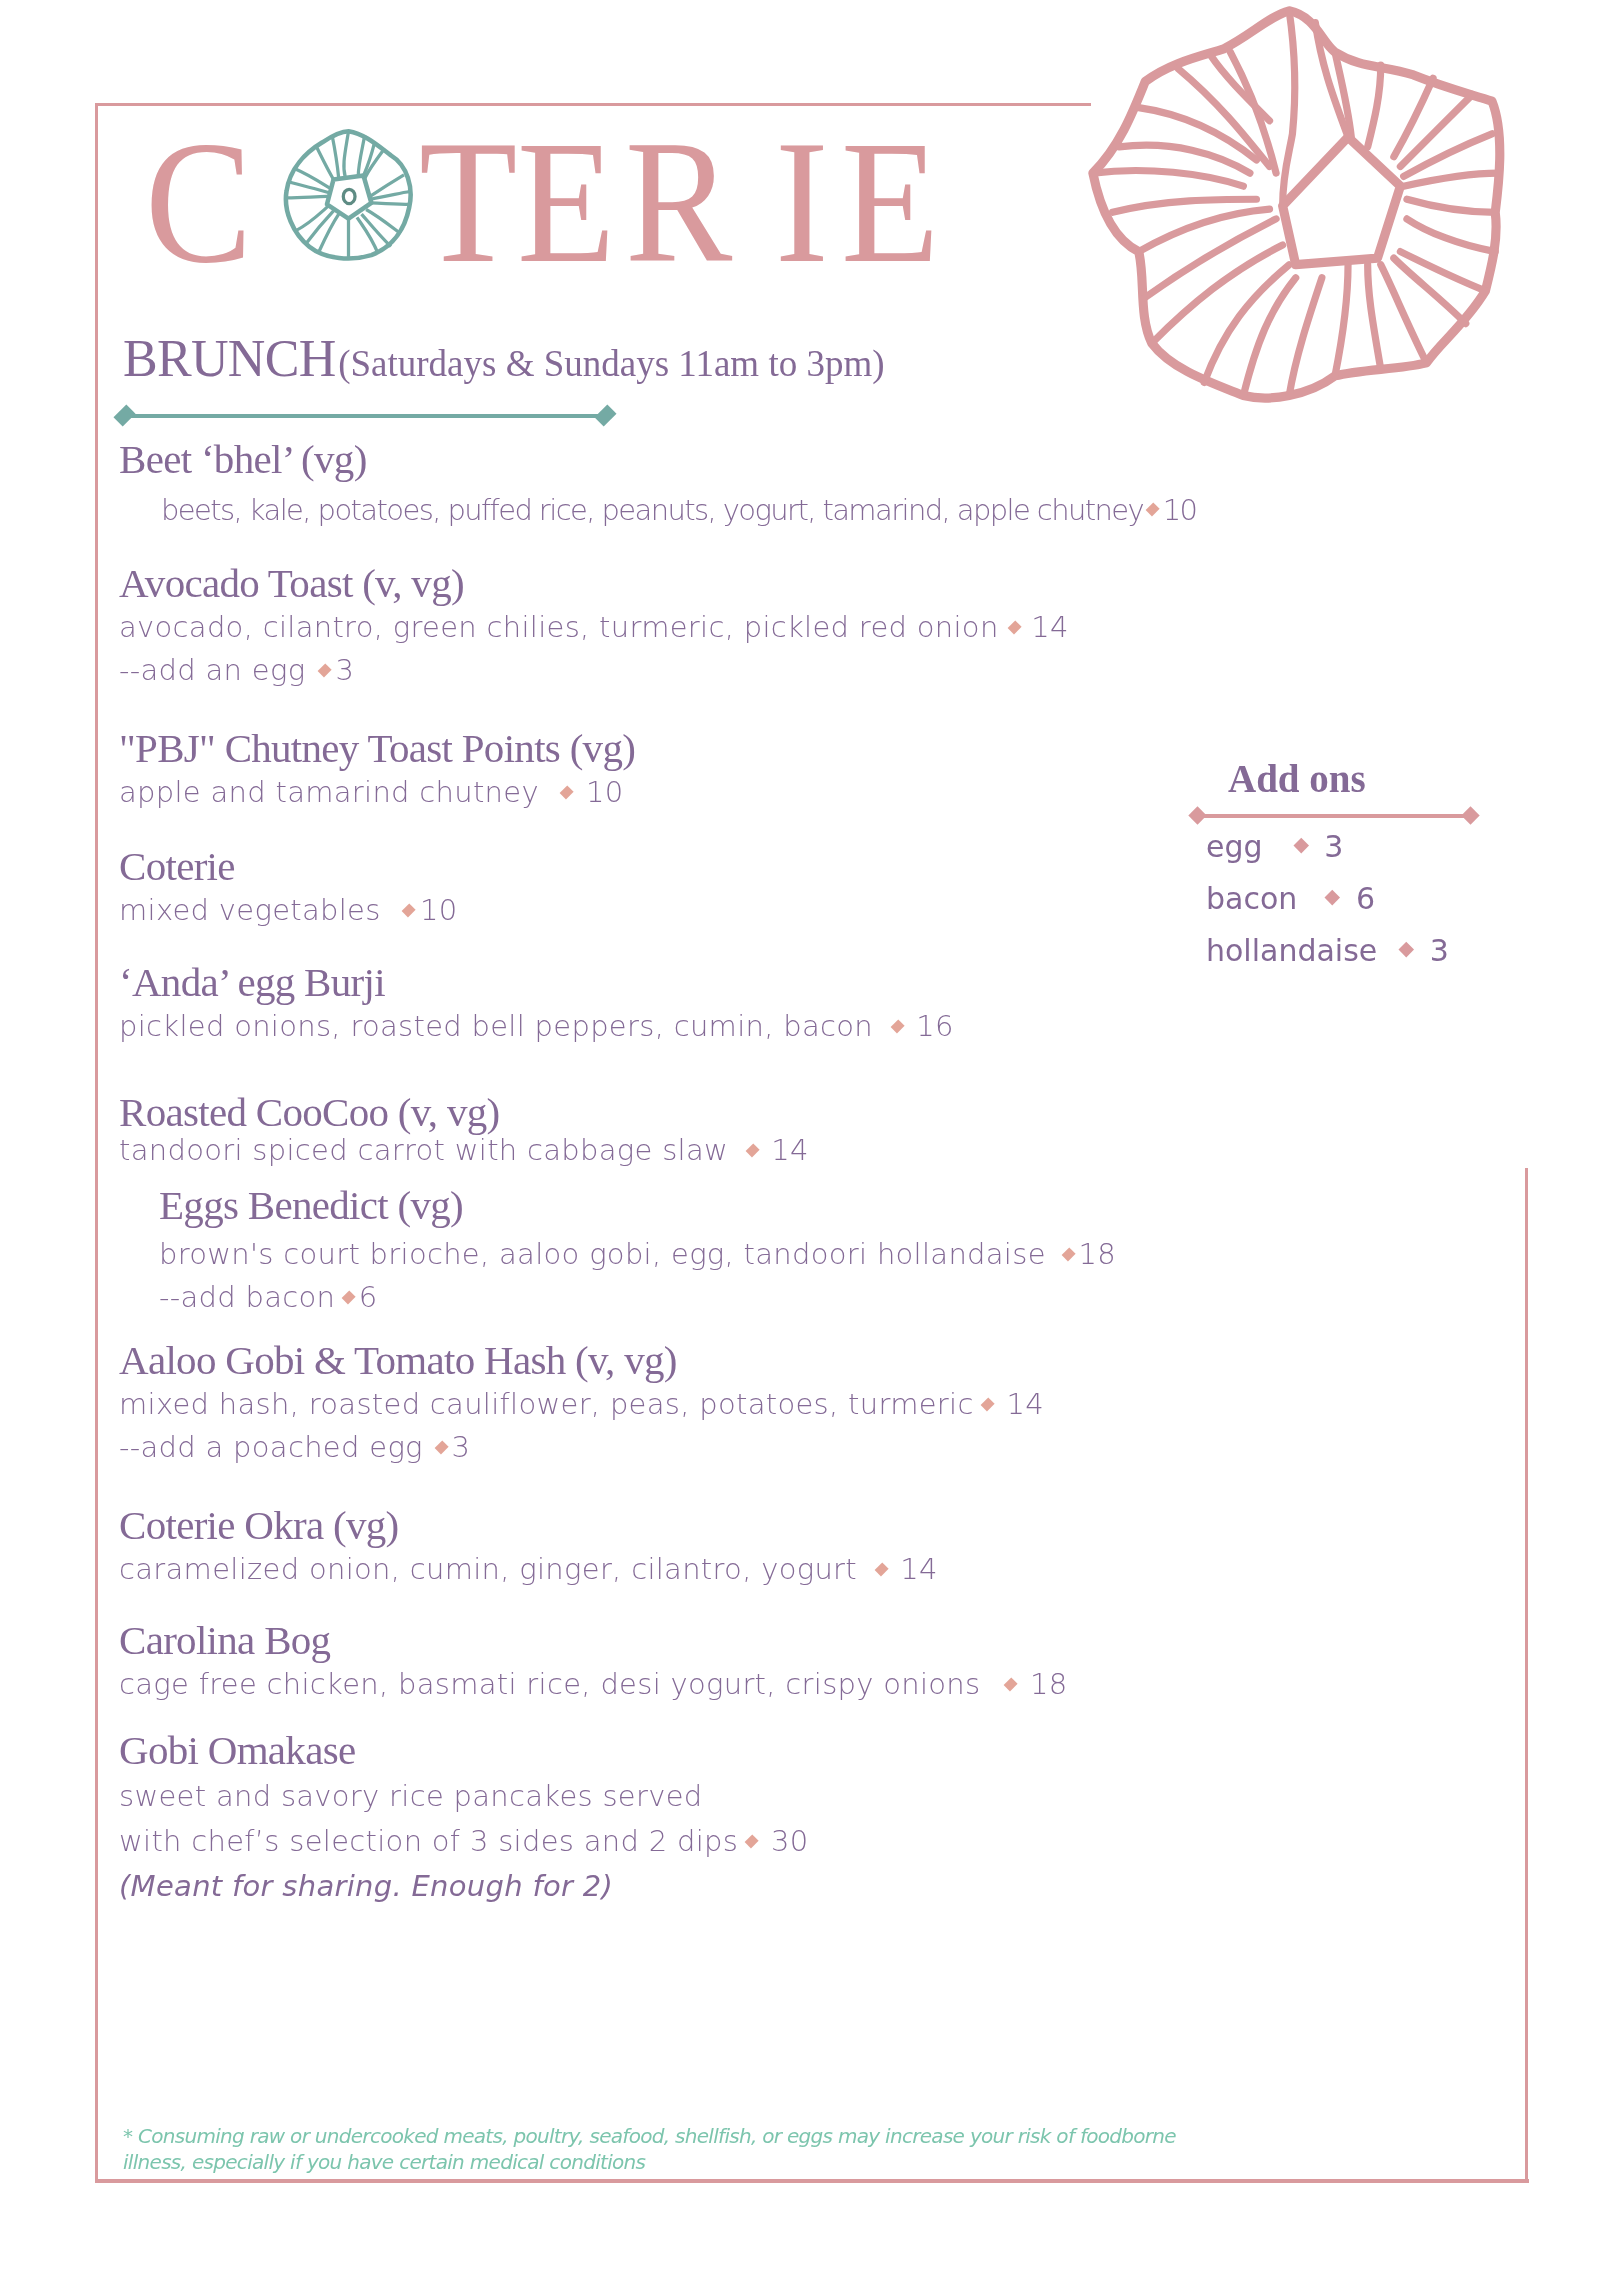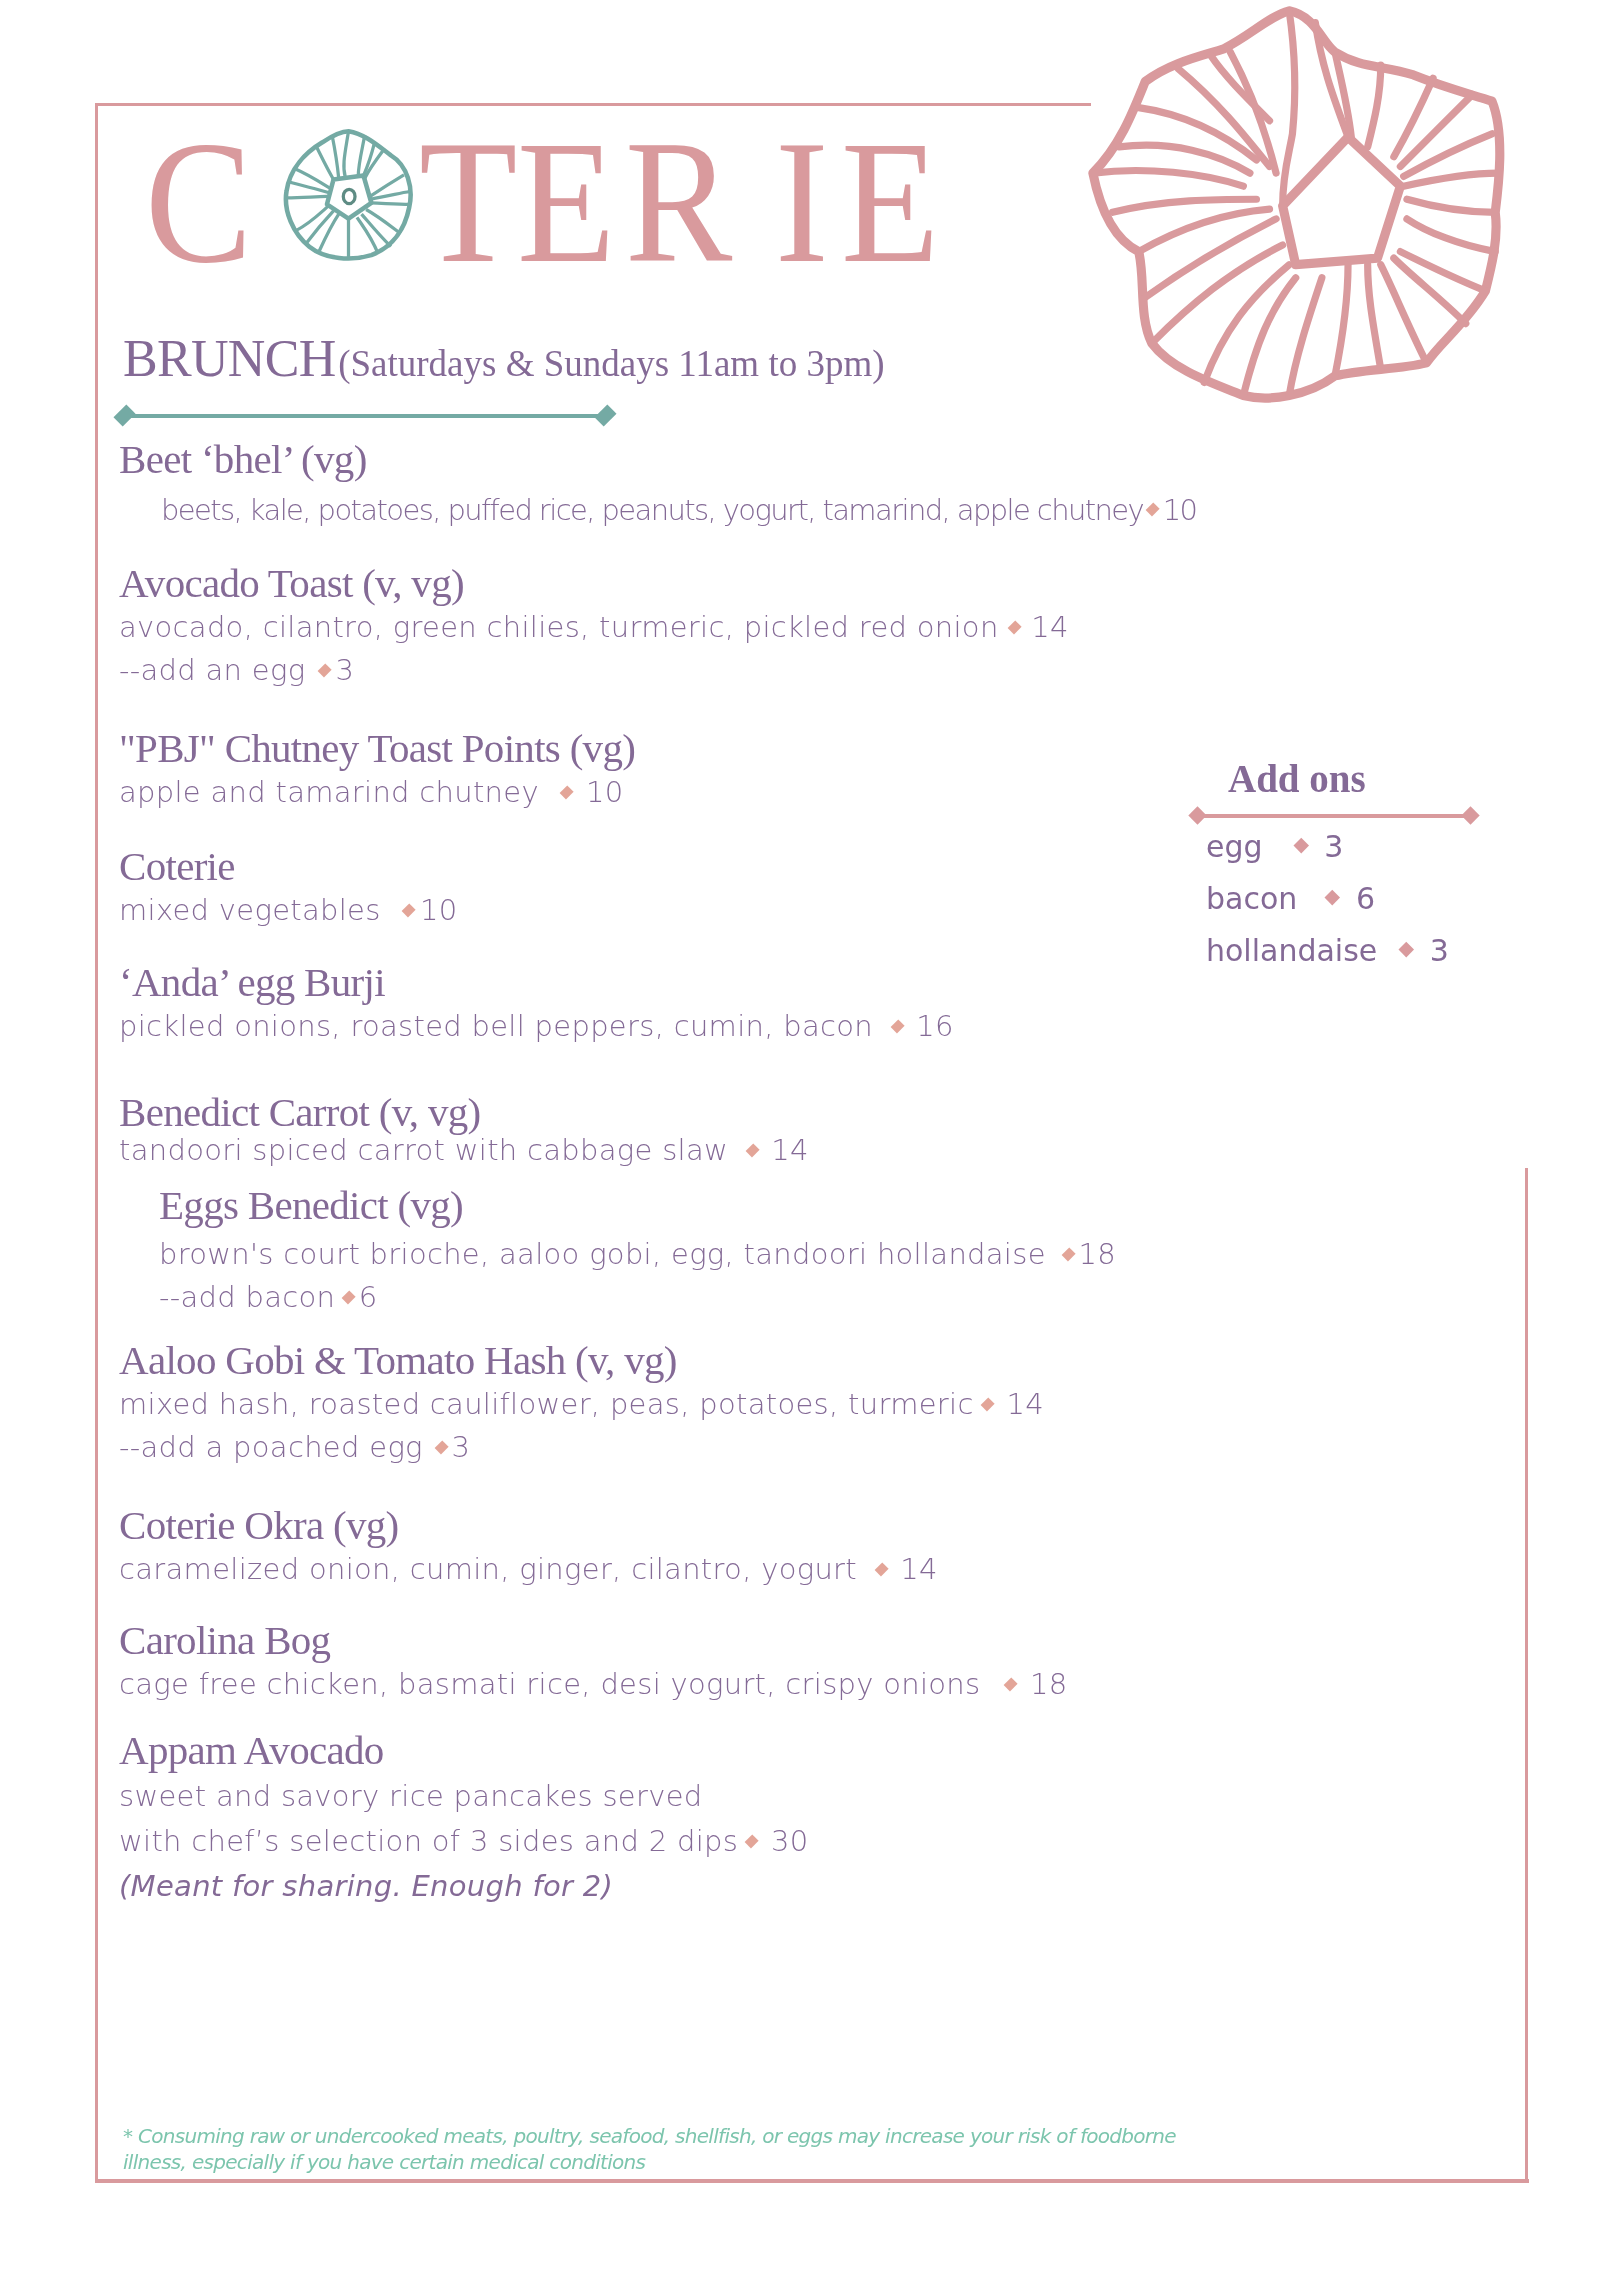--- a/index.html
+++ b/index.html
@@ -144,21 +144,21 @@
   <div class="item-name">Coterie</div>
   <div class="item-desc"><span>mixed vegetables</span><span class="sep" style="margin:0 6.5px 3.9px 23.6px"></span><span>10</span></div>
 </div>
 
 <div class="item" style="top:960px;">
   <div class="item-name">‘Anda’ egg Burji</div>
   <div class="item-desc"><span>pickled onions, roasted bell peppers, cumin, bacon</span><span class="sep" style="margin:0 14.4px 3.9px 19.6px"></span><span>16</span></div>
 </div>
 
 <div class="item" style="top:1090px;">
-  <div class="item-name">Benedict Carrot (v, vg)</div>
+  <div class="item-name">Roasted CooCoo (v, vg)</div>
   <div class="item-desc" style="line-height:30px;"><span>tandoori spiced carrot with cabbage slaw</span><span class="sep" style="margin:0 14.4px 3.9px 19.6px"></span><span>14</span></div>
 </div>
 
 <div class="item" style="top:1183px;margin-left:40px;">
   <div class="item-name">Eggs Benedict (vg)</div>
   <div class="item-desc" style="margin-top:5.2px;"><span>brown's court brioche, aaloo gobi, egg, tandoori hollandaise</span><span class="sep" style="margin:0 5.2px 3.9px 18.3px"></span><span>18</span></div>
   <div class="item-desc"><span>--add bacon</span><span class="sep" style="margin:0 5.2px 3.9px 9.2px"></span><span>6</span></div>
 </div>
 
 <div class="item" style="top:1338px;">
@@ -171,21 +171,21 @@
   <div class="item-name">Coterie Okra (vg)</div>
   <div class="item-desc"><span>caramelized onion, cumin, ginger, cilantro, yogurt</span><span class="sep" style="margin:0 14.4px 3.9px 19.6px"></span><span>14</span></div>
 </div>
 
 <div class="item" style="top:1618px;">
   <div class="item-name">Carolina Bog</div>
   <div class="item-desc"><span>cage free chicken, basmati rice, desi yogurt, crispy onions</span><span class="sep" style="margin:0 14.4px 3.9px 26px"></span><span>18</span></div>
 </div>
 
 <div class="item" style="top:1728px;">
-  <div class="item-name">Appam Avocado</div>
+  <div class="item-name">Gobi Omakase</div>
   <div class="item-desc" style="line-height:47px;"><span>sweet and savory rice pancakes served</span></div>
   <div class="item-desc" style="line-height:43px;"><span>with chef’s selection of 3 sides and 2 dips</span><span class="sep" style="margin:0 14.4px 3.9px 9.2px"></span><span>30</span></div>
   <div class="item-desc note" style="line-height:47px;">(Meant for sharing. Enough for 2)</div>
 </div>
 
 <div class="addons">
   <div class="addons-title">Add ons</div>
   <div class="abs" style="left:6.5px; top:58px; width:275px; height:3.9px; background:#d99a9d;"></div>
   <div class="diamond-end" style="left:1.3px; top:53px; background:#d99a9d;"></div>
   <div class="diamond-end" style="left:274px; top:53px; background:#d99a9d;"></div>

